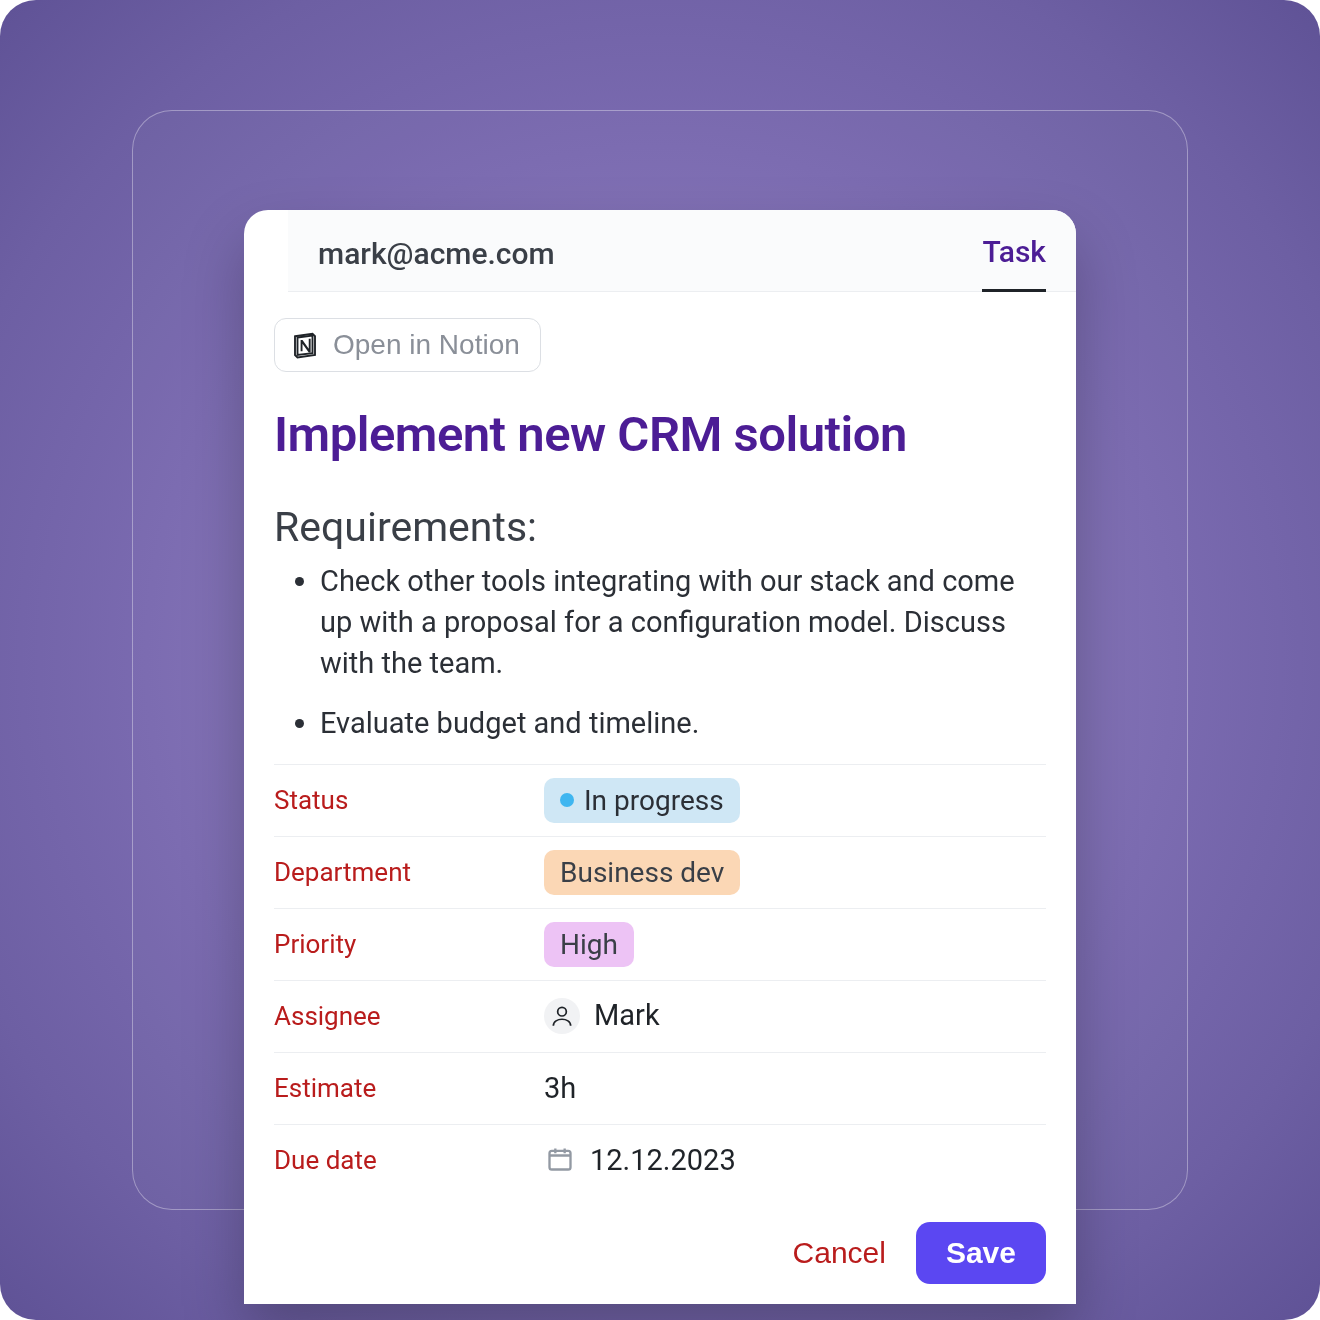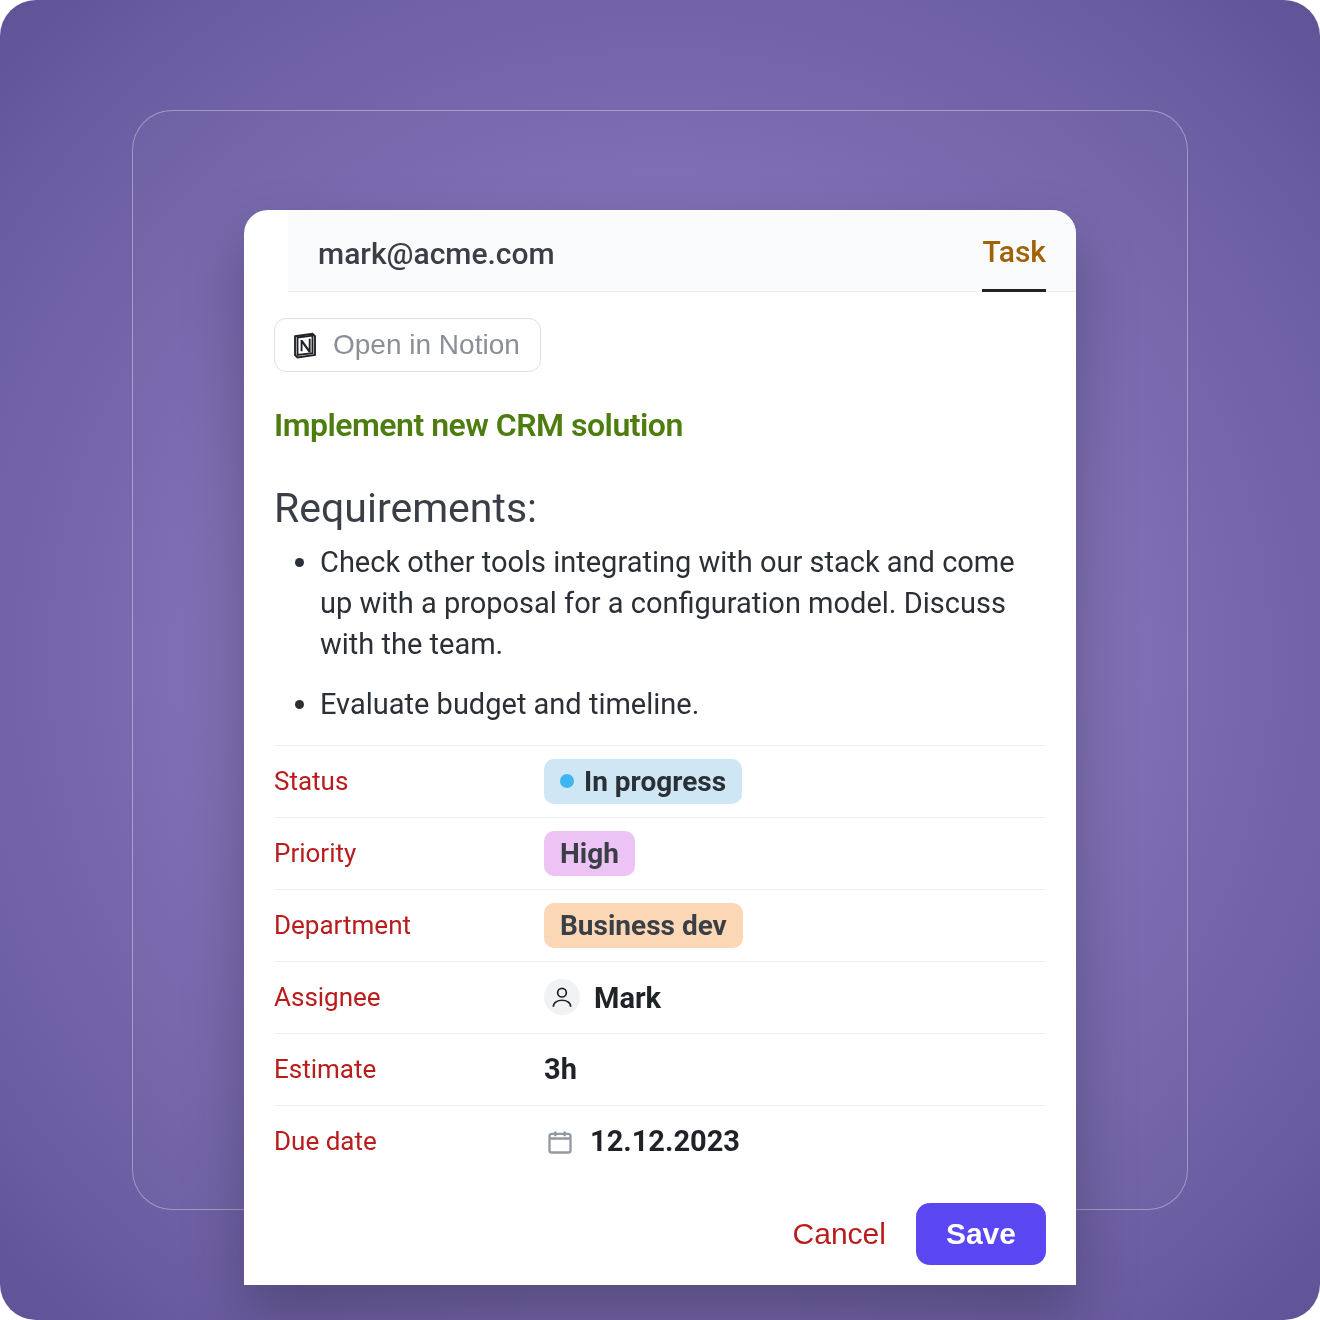--- a/index.html
+++ b/index.html
@@ -45,21 +45,21 @@
     margin-left: 44px;
   }
   .card-header .email {
     font-size: 30px;
     font-weight: 500;
     color: #3a3f47;
   }
   .card-header .tab {
     font-size: 30px;
     font-weight: 500;
-    color: #a16207;
+    color: #4c1d95;
     padding-bottom: 20px;
     margin-bottom: -19px;
     border-bottom: 3px solid #1f2328;
   }
   
   .card-body { padding: 26px 30px 0 30px; }
   
   .open-notion {
     display: inline-flex;
     align-items: flex-end;
@@ -75,23 +75,23 @@
     color: #8a8f98;
     font-weight: 500;
   }
   .notion-icon {
     width: 32px; height: 32px;
     display:flex; align-items:center; justify-content:center;
   }
   
   .task-title {
     margin-top: 34px;
-    font-size: 32px;
+    font-size: 49px;
     font-weight: 650;
-    color: #4d7c0f;
+    color: #4c1d95;
     letter-spacing: -0.5px;
   }
   
   .req-label {
     margin-top: 40px;
     font-size: 41px;
     color: #3a3f47;
   }
   .req-list {
     margin-top: 10px;
@@ -114,25 +114,24 @@
     min-height: 72px;
     padding: 12px 0;
   }
   .prop-label {
     width: 270px;
     font-size: 26px;
     color: #b91c1c;
   }
   .prop-value {
     display: flex;
-    align-items: flex-end;
+    align-items: flex-start;
     gap: 14px;
     font-size: 29px;
     color: #1f2328;
-    font-weight: bold;
   }
   
   .tag {
     display: inline-flex;
     align-items: center;
     gap: 10px;
     padding: 6px 16px;
     border-radius: 10px;
     font-size: 28px;
   }
@@ -219,30 +218,30 @@
           <div class="prop-label">Status</div>
           <div class="prop-value">
             <span class="tag tag-status">
               <span class="dot"></span>
               <span>In progress</span>
             </span>
           </div>
         </div>
 
         <div class="prop-row">
+          <div class="prop-label">Department</div>
+          <div class="prop-value">
+            <span class="tag tag-dept">Business dev</span>
+          </div>
+        </div>
+
+        <div class="prop-row">
           <div class="prop-label">Priority</div>
           <div class="prop-value">
             <span class="tag tag-priority">High</span>
-          </div>
-        </div>
-
-        <div class="prop-row">
-          <div class="prop-label">Department</div>
-          <div class="prop-value">
-            <span class="tag tag-dept">Business dev</span>
           </div>
         </div>
 
         <div class="prop-row">
           <div class="prop-label">Assignee</div>
           <div class="prop-value">
             <span class="avatar">
               <svg viewBox="0 0 24 24" width="26" height="26" fill="none" stroke="#1f2328" stroke-width="1.6">
                 <circle cx="12" cy="8" r="4"></circle>
                 <path d="M4 21c0-4 4-6 8-6s8 2 8 6"></path>

